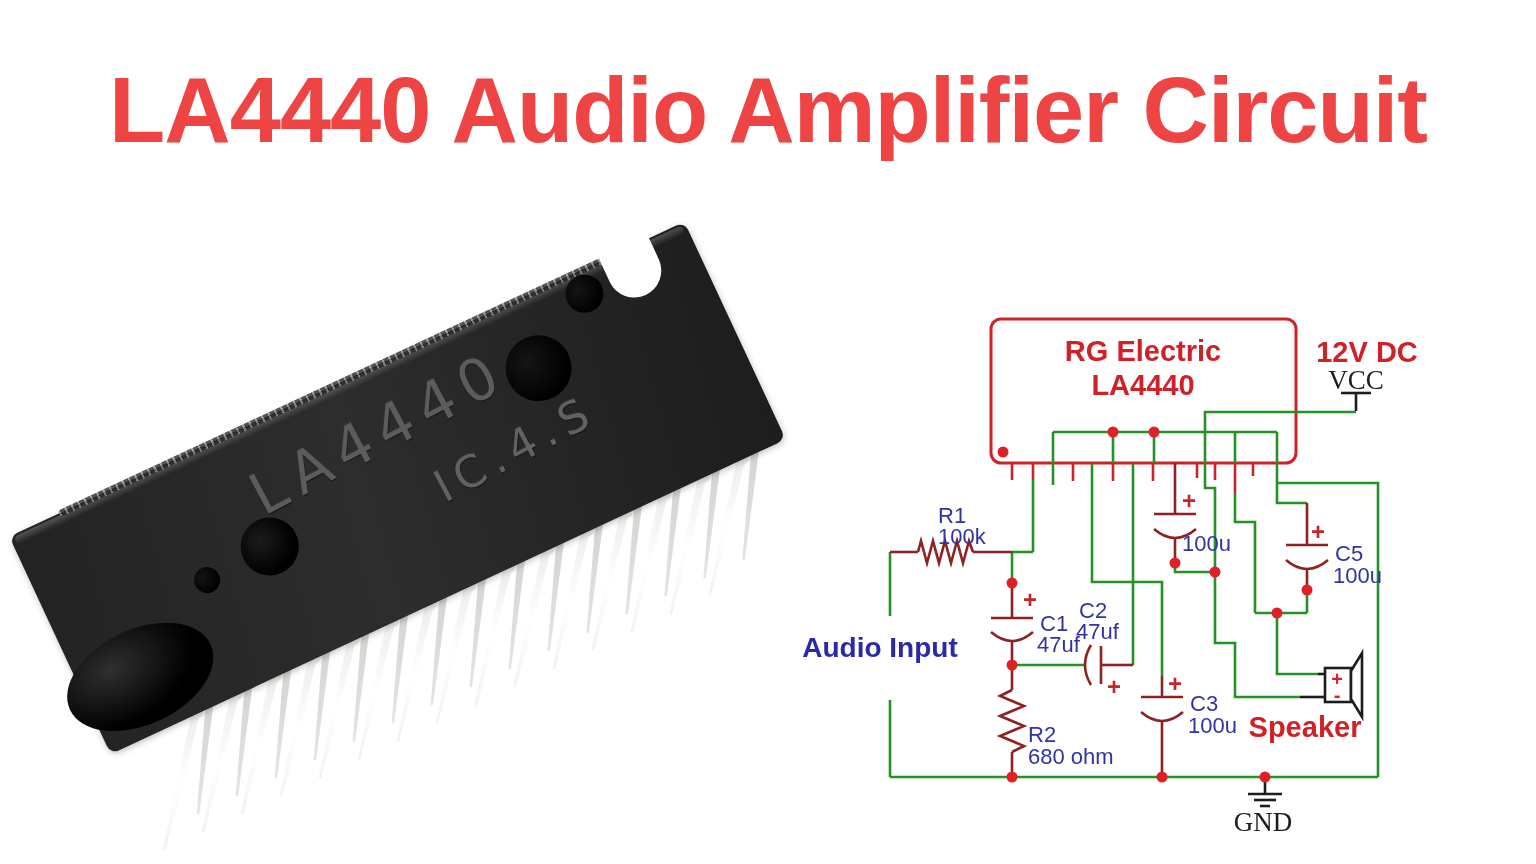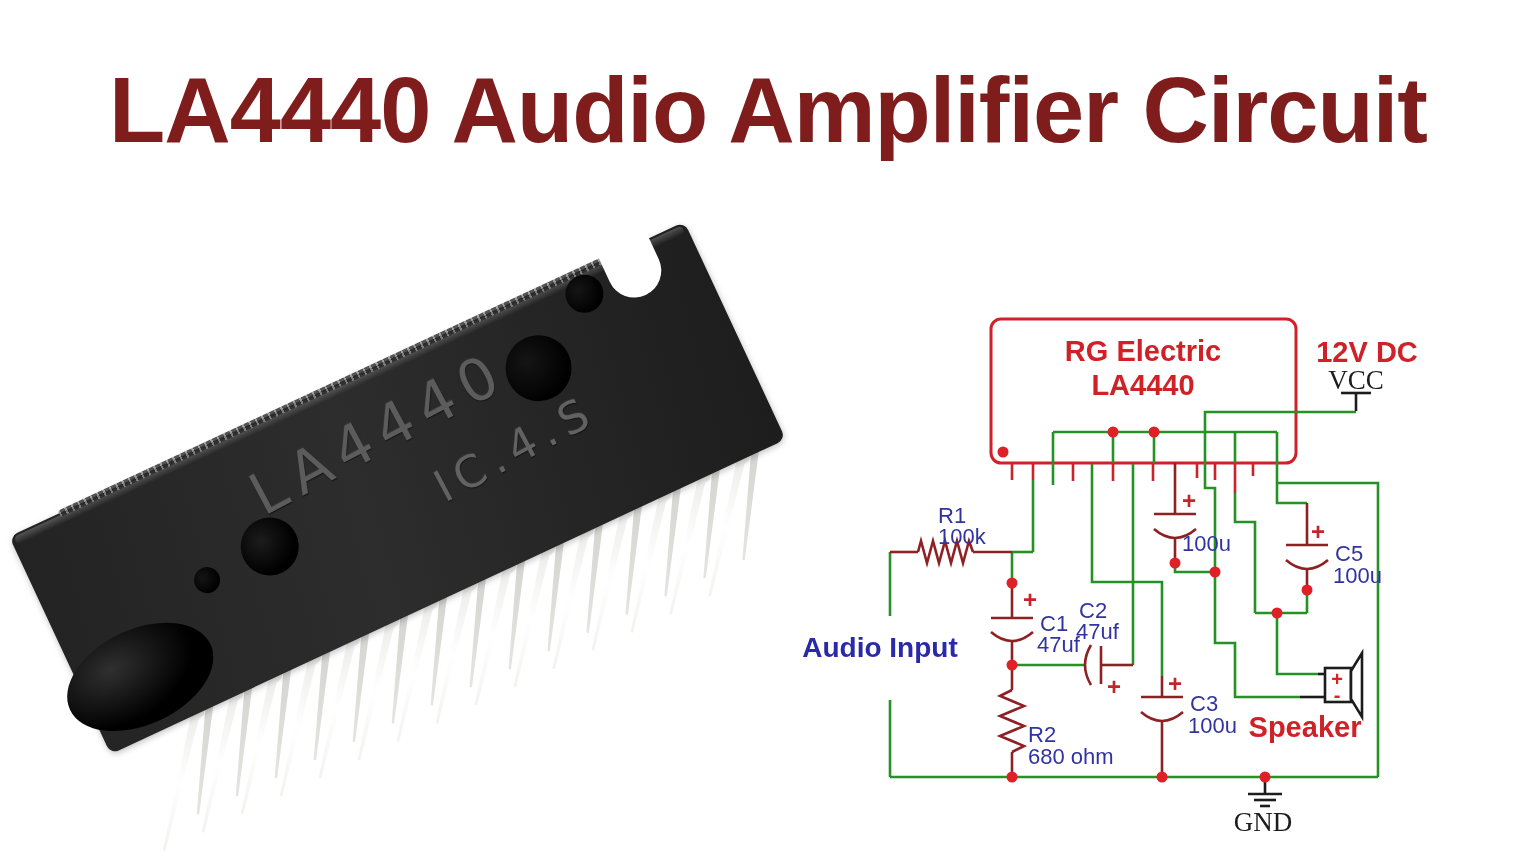--- a/index.html
+++ b/index.html
@@ -1,21 +1,21 @@
 <!DOCTYPE html>
 <html><head>
 <meta charset="utf-8">
 <style>
   html,body{margin:0;padding:0;background:#fff;}
   .page{position:relative;width:1536px;height:864px;background:#ffffff;overflow:hidden;
         font-family:"Liberation Sans",sans-serif;}
 
   
   .title{position:absolute;left:0;top:58px;width:100%;text-align:center;margin:0;
-         font-size:92px;font-weight:bold;letter-spacing:-1px;color:#7f1d1d;
+         font-size:92px;font-weight:bold;letter-spacing:-1px;color:#ef4444;
          font-family:"Liberation Sans",sans-serif;}
 
   
   .chip{position:absolute;left:25px;top:368px;width:745px;height:240px;
         transform:rotate(-25deg);transform-origin:50% 50%;}
   .chip-body{position:absolute;inset:0;background:linear-gradient(100deg,#232323,#2d2d2d 45%,#1d1d1d);
         border-radius:9px;z-index:2;box-shadow:0 2px 6px rgba(0,0,0,.25);}
   .chip-fins{position:absolute;left:55px;right:80px;top:-3px;height:7px;border-radius:3px;
         background:repeating-linear-gradient(90deg,#8a8a8a 0 2px,#2a2a2a 2px 7px);opacity:.8;}
   .chip-highlight{position:absolute;left:4px;right:4px;top:2px;height:9px;border-radius:5px;

